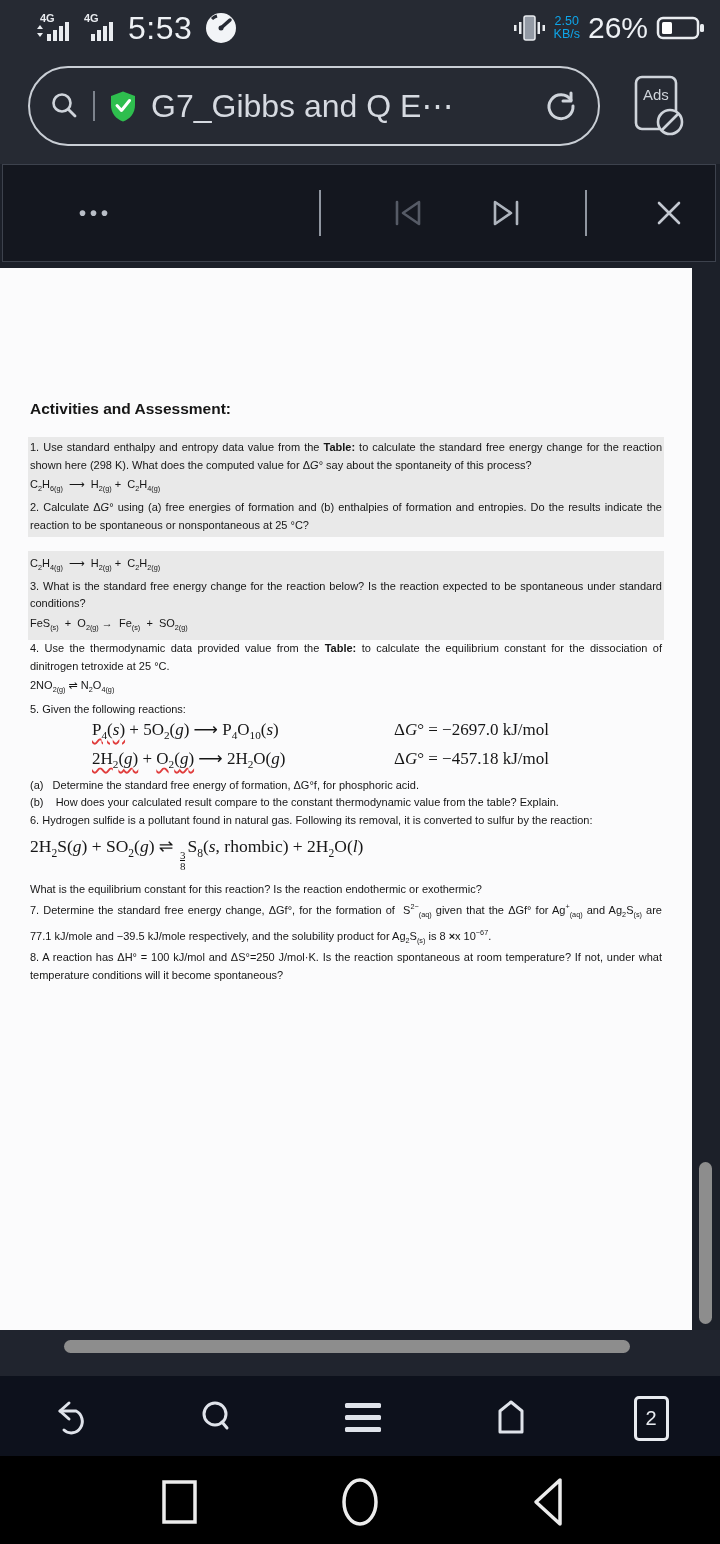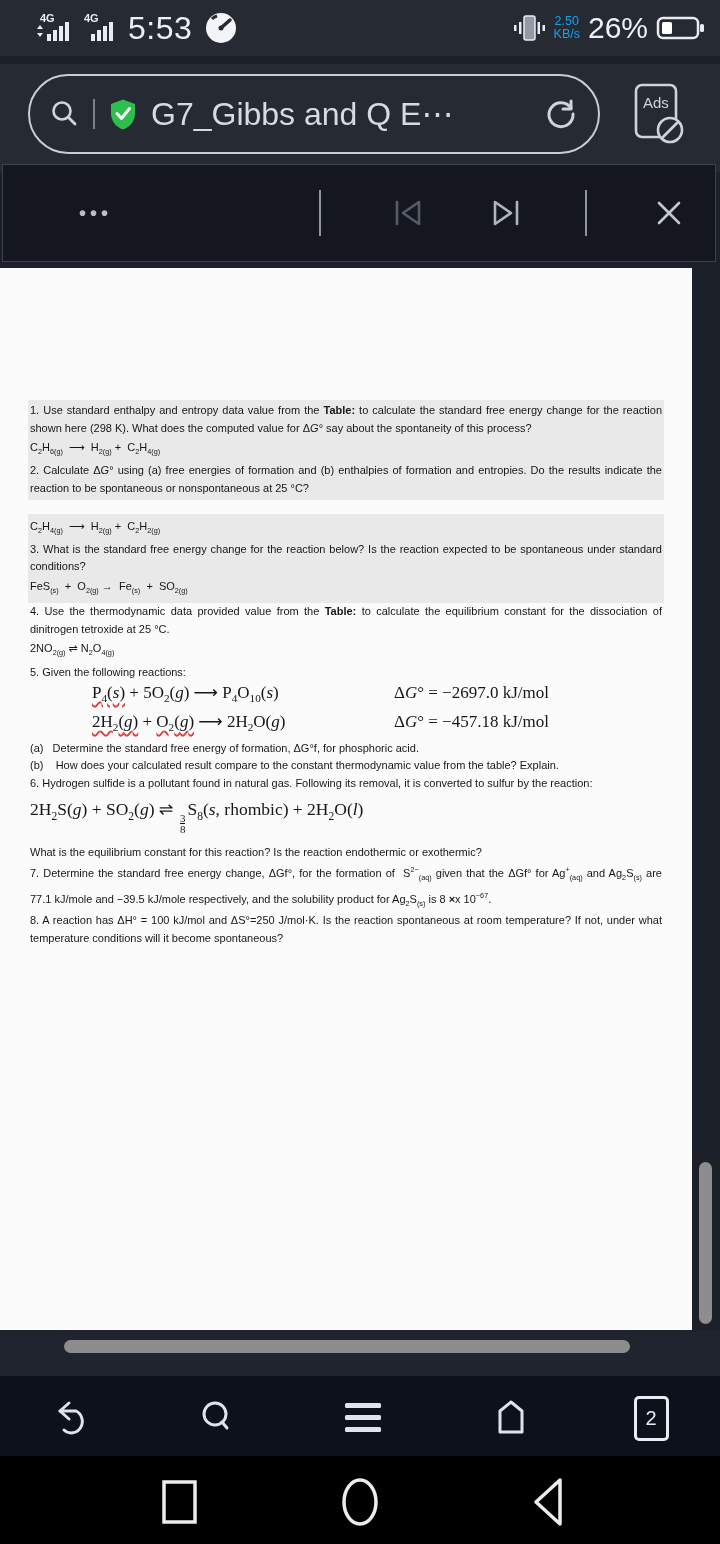--- a/index.html
+++ b/index.html
@@ -12,21 +12,21 @@
   #status-bar{position:absolute;top:0;left:0;width:720px;height:56px;background:#262a33;
     display:flex;align-items:center;justify-content:space-between;box-sizing:border-box;
     padding:0 14px 0 34px;color:#edf0f4}
   .sb-left,.sb-right{display:flex;align-items:center}
   .sb-left{gap:12px}
   .sb-right{gap:8px}
   .time{font-size:32px;letter-spacing:.5px;color:#eef1f5}
   .kbps{display:flex;flex-direction:column;line-height:13px;font-size:12.5px;color:#0ea5e9;text-align:center}
   .pct{font-size:30px;color:#eef1f5}
   
-  #url-row{position:absolute;top:64px;left:0;width:720px;height:108px;background:#262a33}
+  #url-row{position:absolute;top:56px;left:0;width:720px;height:108px;background:#262a33}
   #url-pill{position:absolute;left:28px;top:10px;width:572px;height:80px;border:2.5px solid #c9ced5;
     border-radius:44px;box-sizing:border-box;display:flex;align-items:center;padding:0 20px;gap:13px}
   #url-title{font-size:32px;color:#d6dae1;white-space:nowrap;overflow:hidden;flex:1}
   .pill-div{width:2px;height:30px;background:#7d838d}
   #ads-btn{position:absolute;left:628px;top:18px;width:64px;height:66px}
   
   #doc-toolbar{position:absolute;top:164px;left:2px;width:714px;height:98px;background:#14171f;
     border:1px solid #3d424d;box-sizing:border-box}
   .tb-item{position:absolute;top:0;height:96px;display:flex;align-items:center}
   .tb-dots{left:76px;color:#b9bec7;font-size:20px;letter-spacing:4px;font-weight:bold}
@@ -178,20 +178,21 @@
   </div>
   <div class="tb-sep" style="left:582px"></div>
   <div class="tb-item tb-close">
     <svg width="32" height="32" viewBox="0 0 32 32">
       <path d="M6 6 L26 26 M26 6 L6 26" stroke="#c3c8d0" stroke-width="2.6" stroke-linecap="round"></path>
     </svg>
   </div>
 </div>
 
 <div id="page">
+  <div id="doc-heading">Activities and Assessment:</div>
   <div id="doc-body">
       <div class="pgroup hl">
         <div class="dline just">1. Use standard enthalpy and entropy data value from the <b>Table:</b> to calculate the standard free energy change for the reaction shown here (298 K). What does the computed value for Δ<i>G</i>° say about the spontaneity of this process?</div>
         <div class="dline chem">C<sub>2</sub>H<sub>6(g)</sub> &nbsp;⟶&nbsp; H<sub>2(g)</sub> + &nbsp;C<sub>2</sub>H<sub>4(g)</sub></div>
         <div class="dline just">2. Calculate Δ<i>G</i>° using (a) free energies of formation and (b) enthalpies of formation and entropies. Do the results indicate the reaction to be spontaneous or nonspontaneous at 25 °C?</div>
       </div>
       <div style="height: 14px;"></div>
       <div class="pgroup hl">
         <div class="dline chem">C<sub>2</sub>H<sub>4(g)</sub> &nbsp;⟶&nbsp; H<sub>2(g)</sub> + &nbsp;C<sub>2</sub>H<sub>2(g)</sub></div>
         <div class="dline just">3. What is the standard free energy change for the reaction below? Is the reaction expected to be spontaneous under standard conditions?</div>

